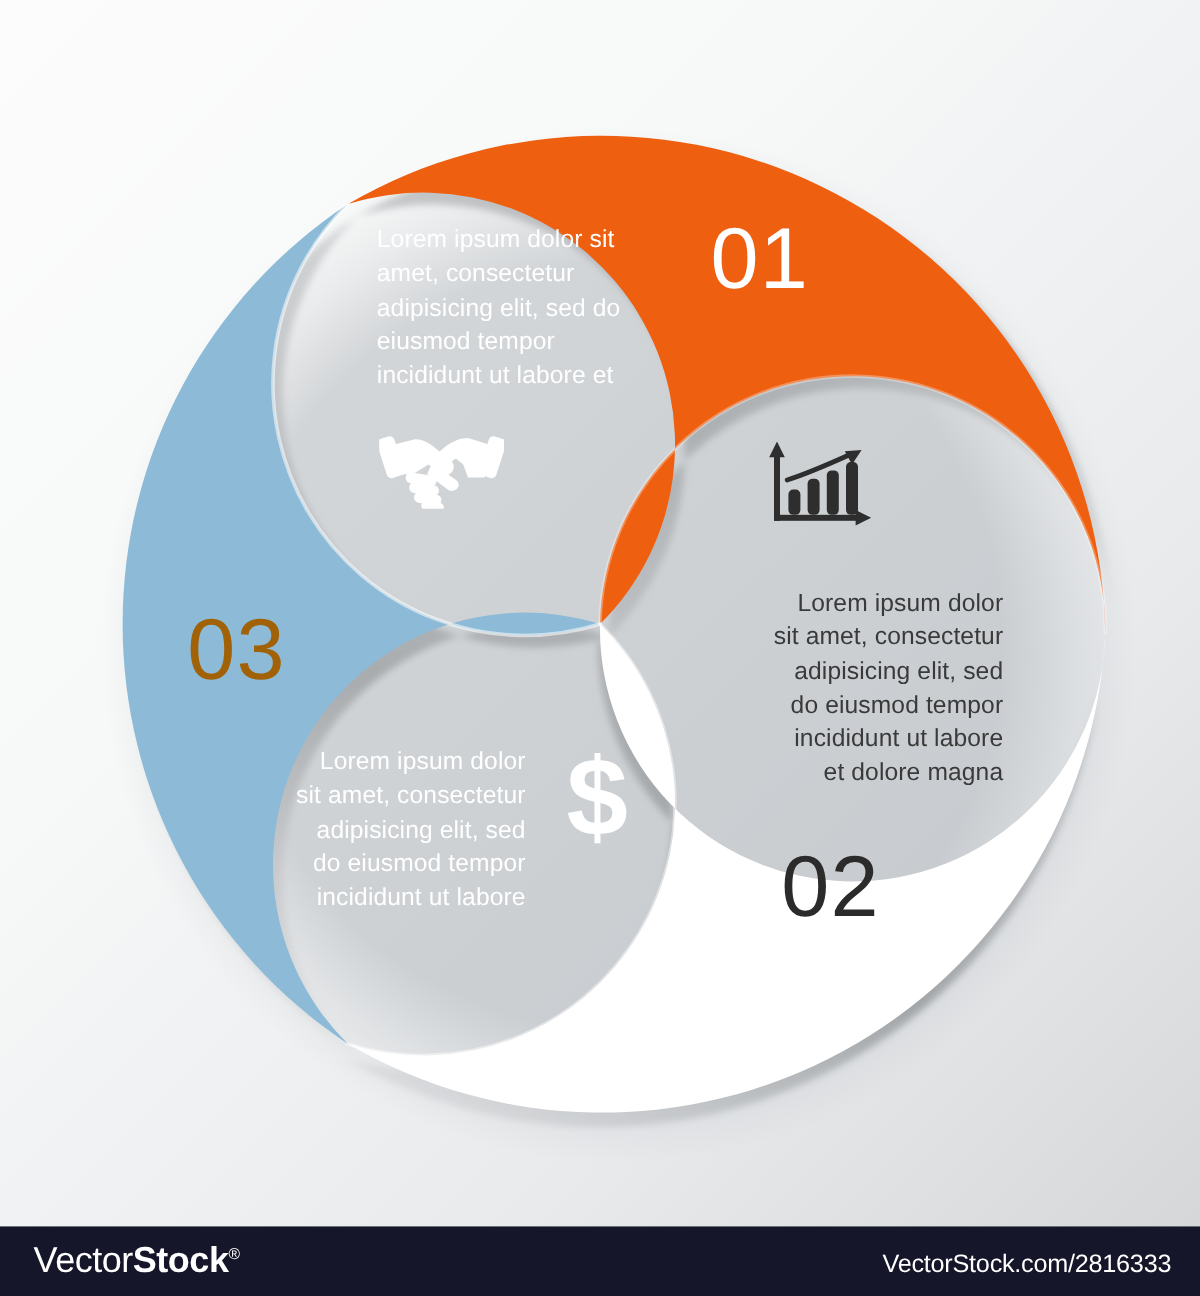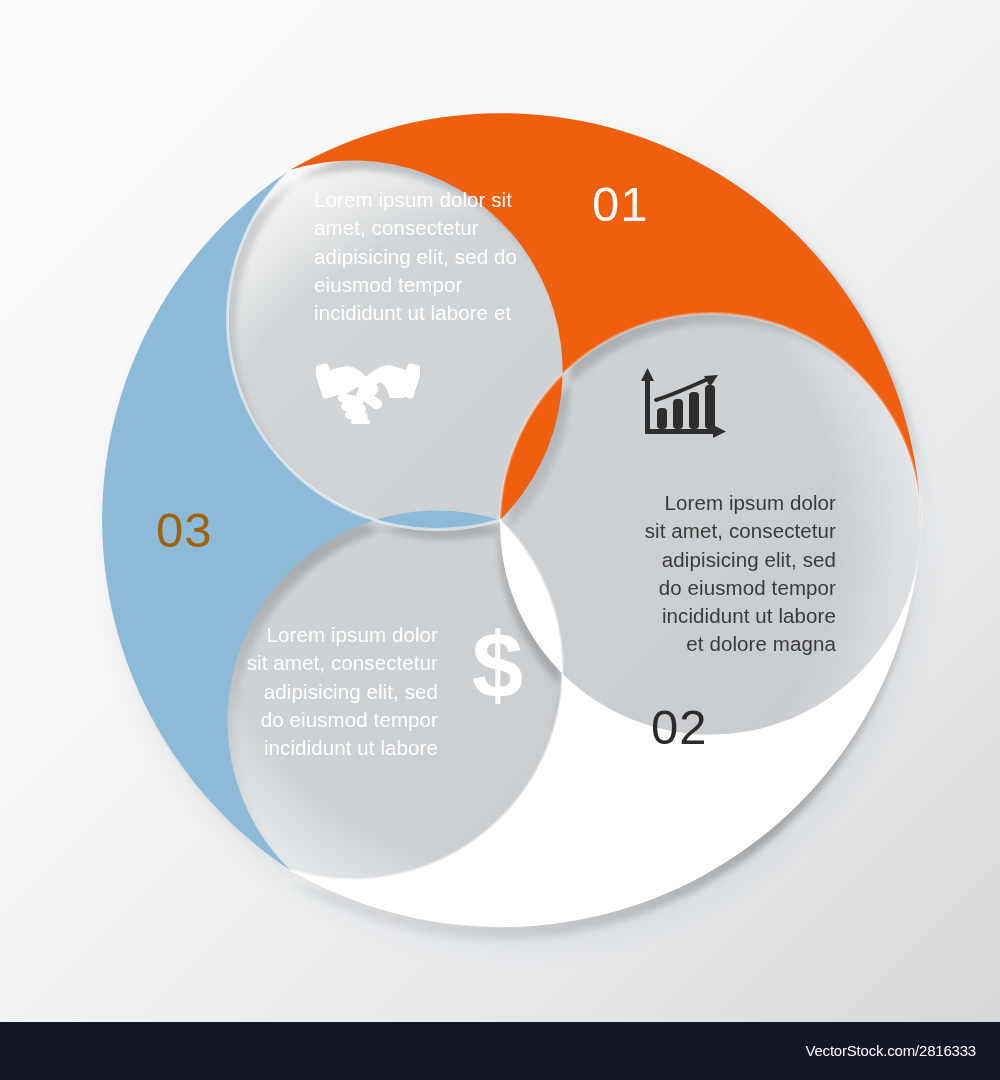--- a/index.html
+++ b/index.html
@@ -34,21 +34,21 @@
   
   .seg-text {
     position: absolute;
     font-size: 20.5px;
     line-height: 1.38;
     letter-spacing: 0.1px;
     white-space: pre-line;
   }
   .seg-num {
     position: absolute;
-    font-size: 49px;
+    font-size: 72px;
     font-weight: 300;
     letter-spacing: 1px;
     line-height: 1;
   }
 
   
   #text-01 {
     left: 314px; top: 186px;
     width: 232px;
     color: #ffffff;
@@ -112,21 +112,21 @@
     letter-spacing: -0.4px;
     font-family: "Liberation Sans", sans-serif;
   }
   #brand-logo .thin { font-weight: 300; }
   #brand-logo .bold { font-weight: 700; }
   #brand-logo .reg  { font-size: 13px; vertical-align: super; font-weight: 400; }
   #brand-url {
     position: absolute;
     right: 24px; top: 20px;
     color: #ffffff;
-    font-size: 15px;
+    font-size: 21px;
     font-weight: 300;
     letter-spacing: -0.2px;
   }
 </style>
 </head>
 <body>
 
 <div id="page">
 
   <div id="canvas-bg"></div>
@@ -269,16 +269,17 @@
 adipisicing elit, sed
 do eiusmod tempor
 incididunt ut labore</div>
   <div class="seg-num" id="num-03">03</div>
 
   <div class="icon-wrap" id="icon-dollar">
     <span class="glyph">$</span>
   </div>
 
   <div id="footer">
+    <div id="brand-logo"><span class="thin">Vector</span><span class="bold">Stock</span><span class="reg">®</span></div>
     <div id="brand-url">VectorStock.com/2816333</div>
   </div>
 
 </div>
 
 </body></html>

